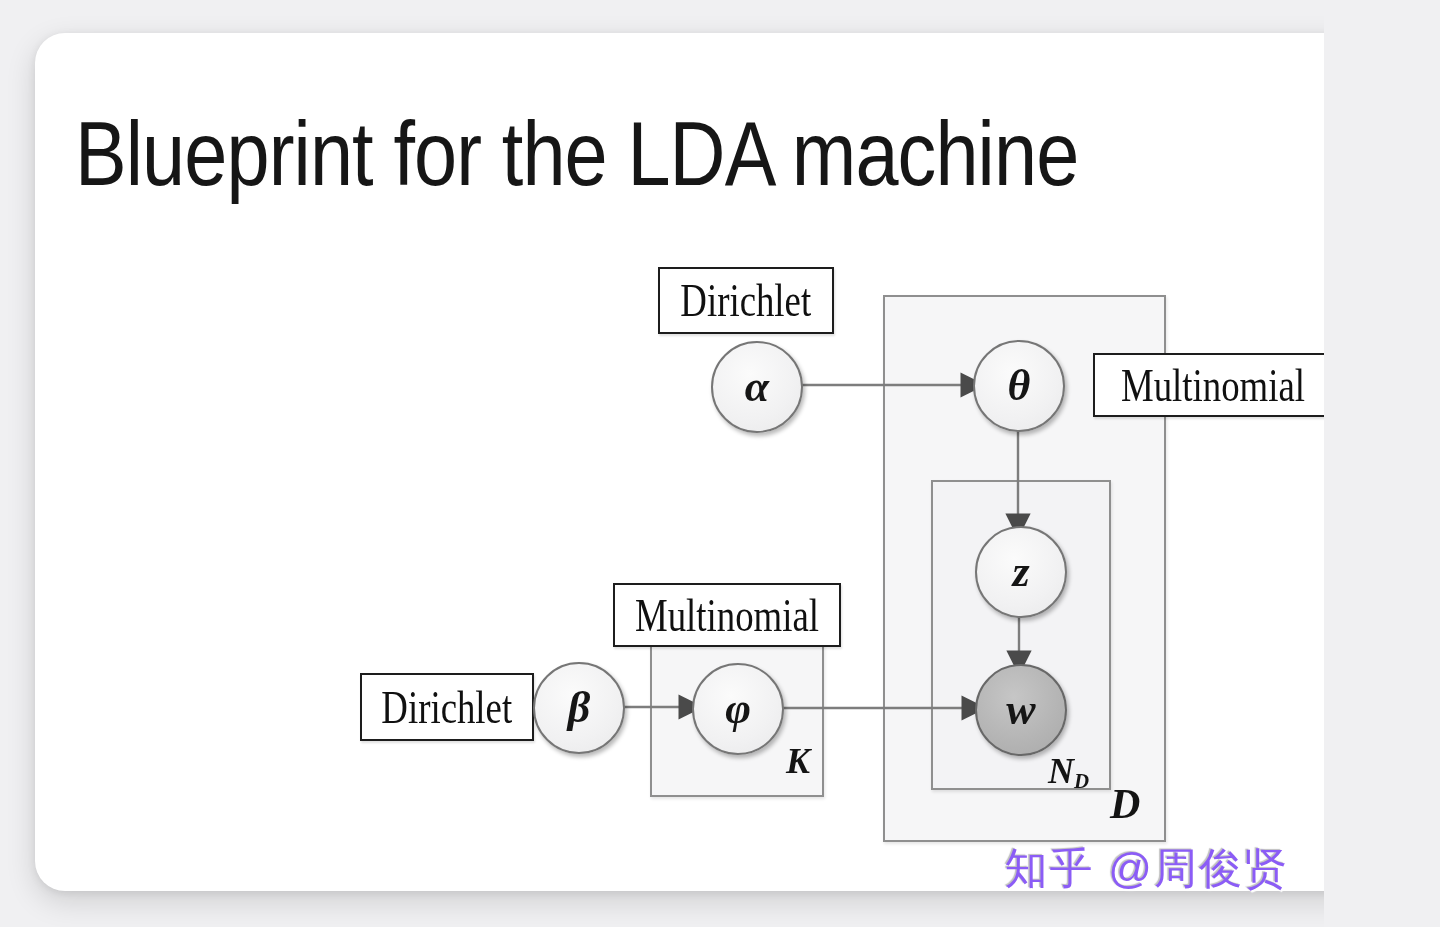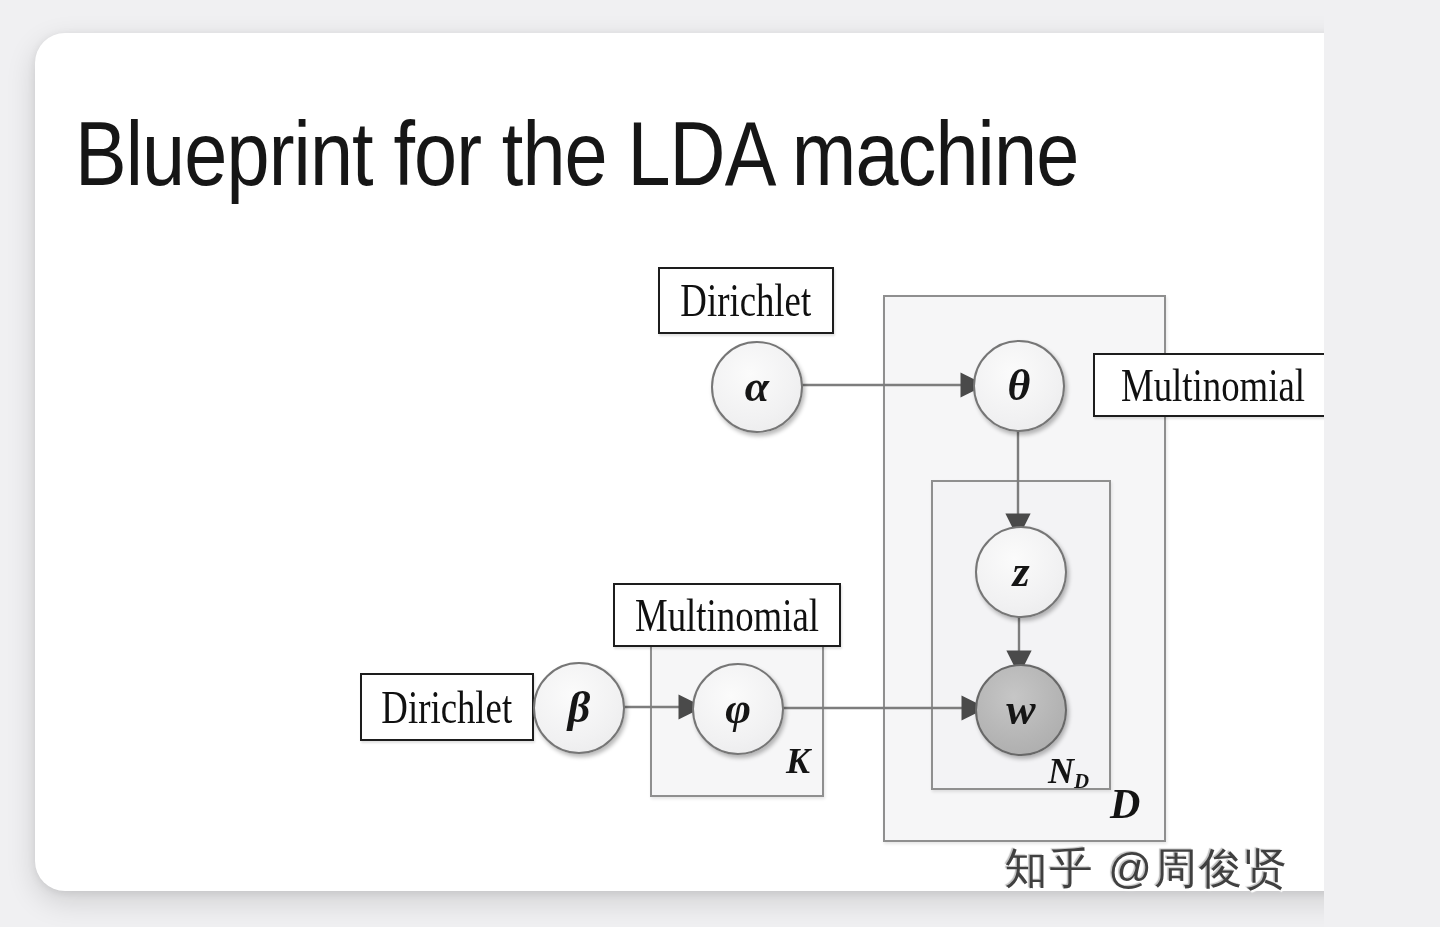--- a/index.html
+++ b/index.html
@@ -33,21 +33,21 @@
         background:radial-gradient(circle at 42% 35%,#fbfbfb 0%,#f1f1f2 60%,#e8e8e9 100%);
         box-shadow:2px 3px 4px rgba(0,0,0,0.28);
         display:flex;align-items:center;justify-content:center;}
   .node.shaded{background:radial-gradient(circle at 42% 35%,#c6c6c6 0%,#b4b4b4 60%,#a9a9a9 100%);
         border-color:#686868;}
   .node .sym{font-family:"Liberation Serif","DejaVu Serif",serif;
         font-style:italic;font-weight:bold;font-size:44px;color:#151515;
         line-height:1;}
   
   .watermark{position:absolute;right:35px;top:840px;z-index:7;
-        font-size:43px;letter-spacing:2px;color:#404040;
+        font-size:43px;letter-spacing:2px;color:#8b5cf6;
         text-shadow:-1.5px -1.5px 1px #bfbfbf, 1.5px 1.5px 1px #ffffff;
         font-family:"Liberation Sans",sans-serif;}
 </style>
 </head>
 <body>
 
 <div class="page">
   <div class="card"></div>
 
   <div class="title">Blueprint for the LDA machine</div>

